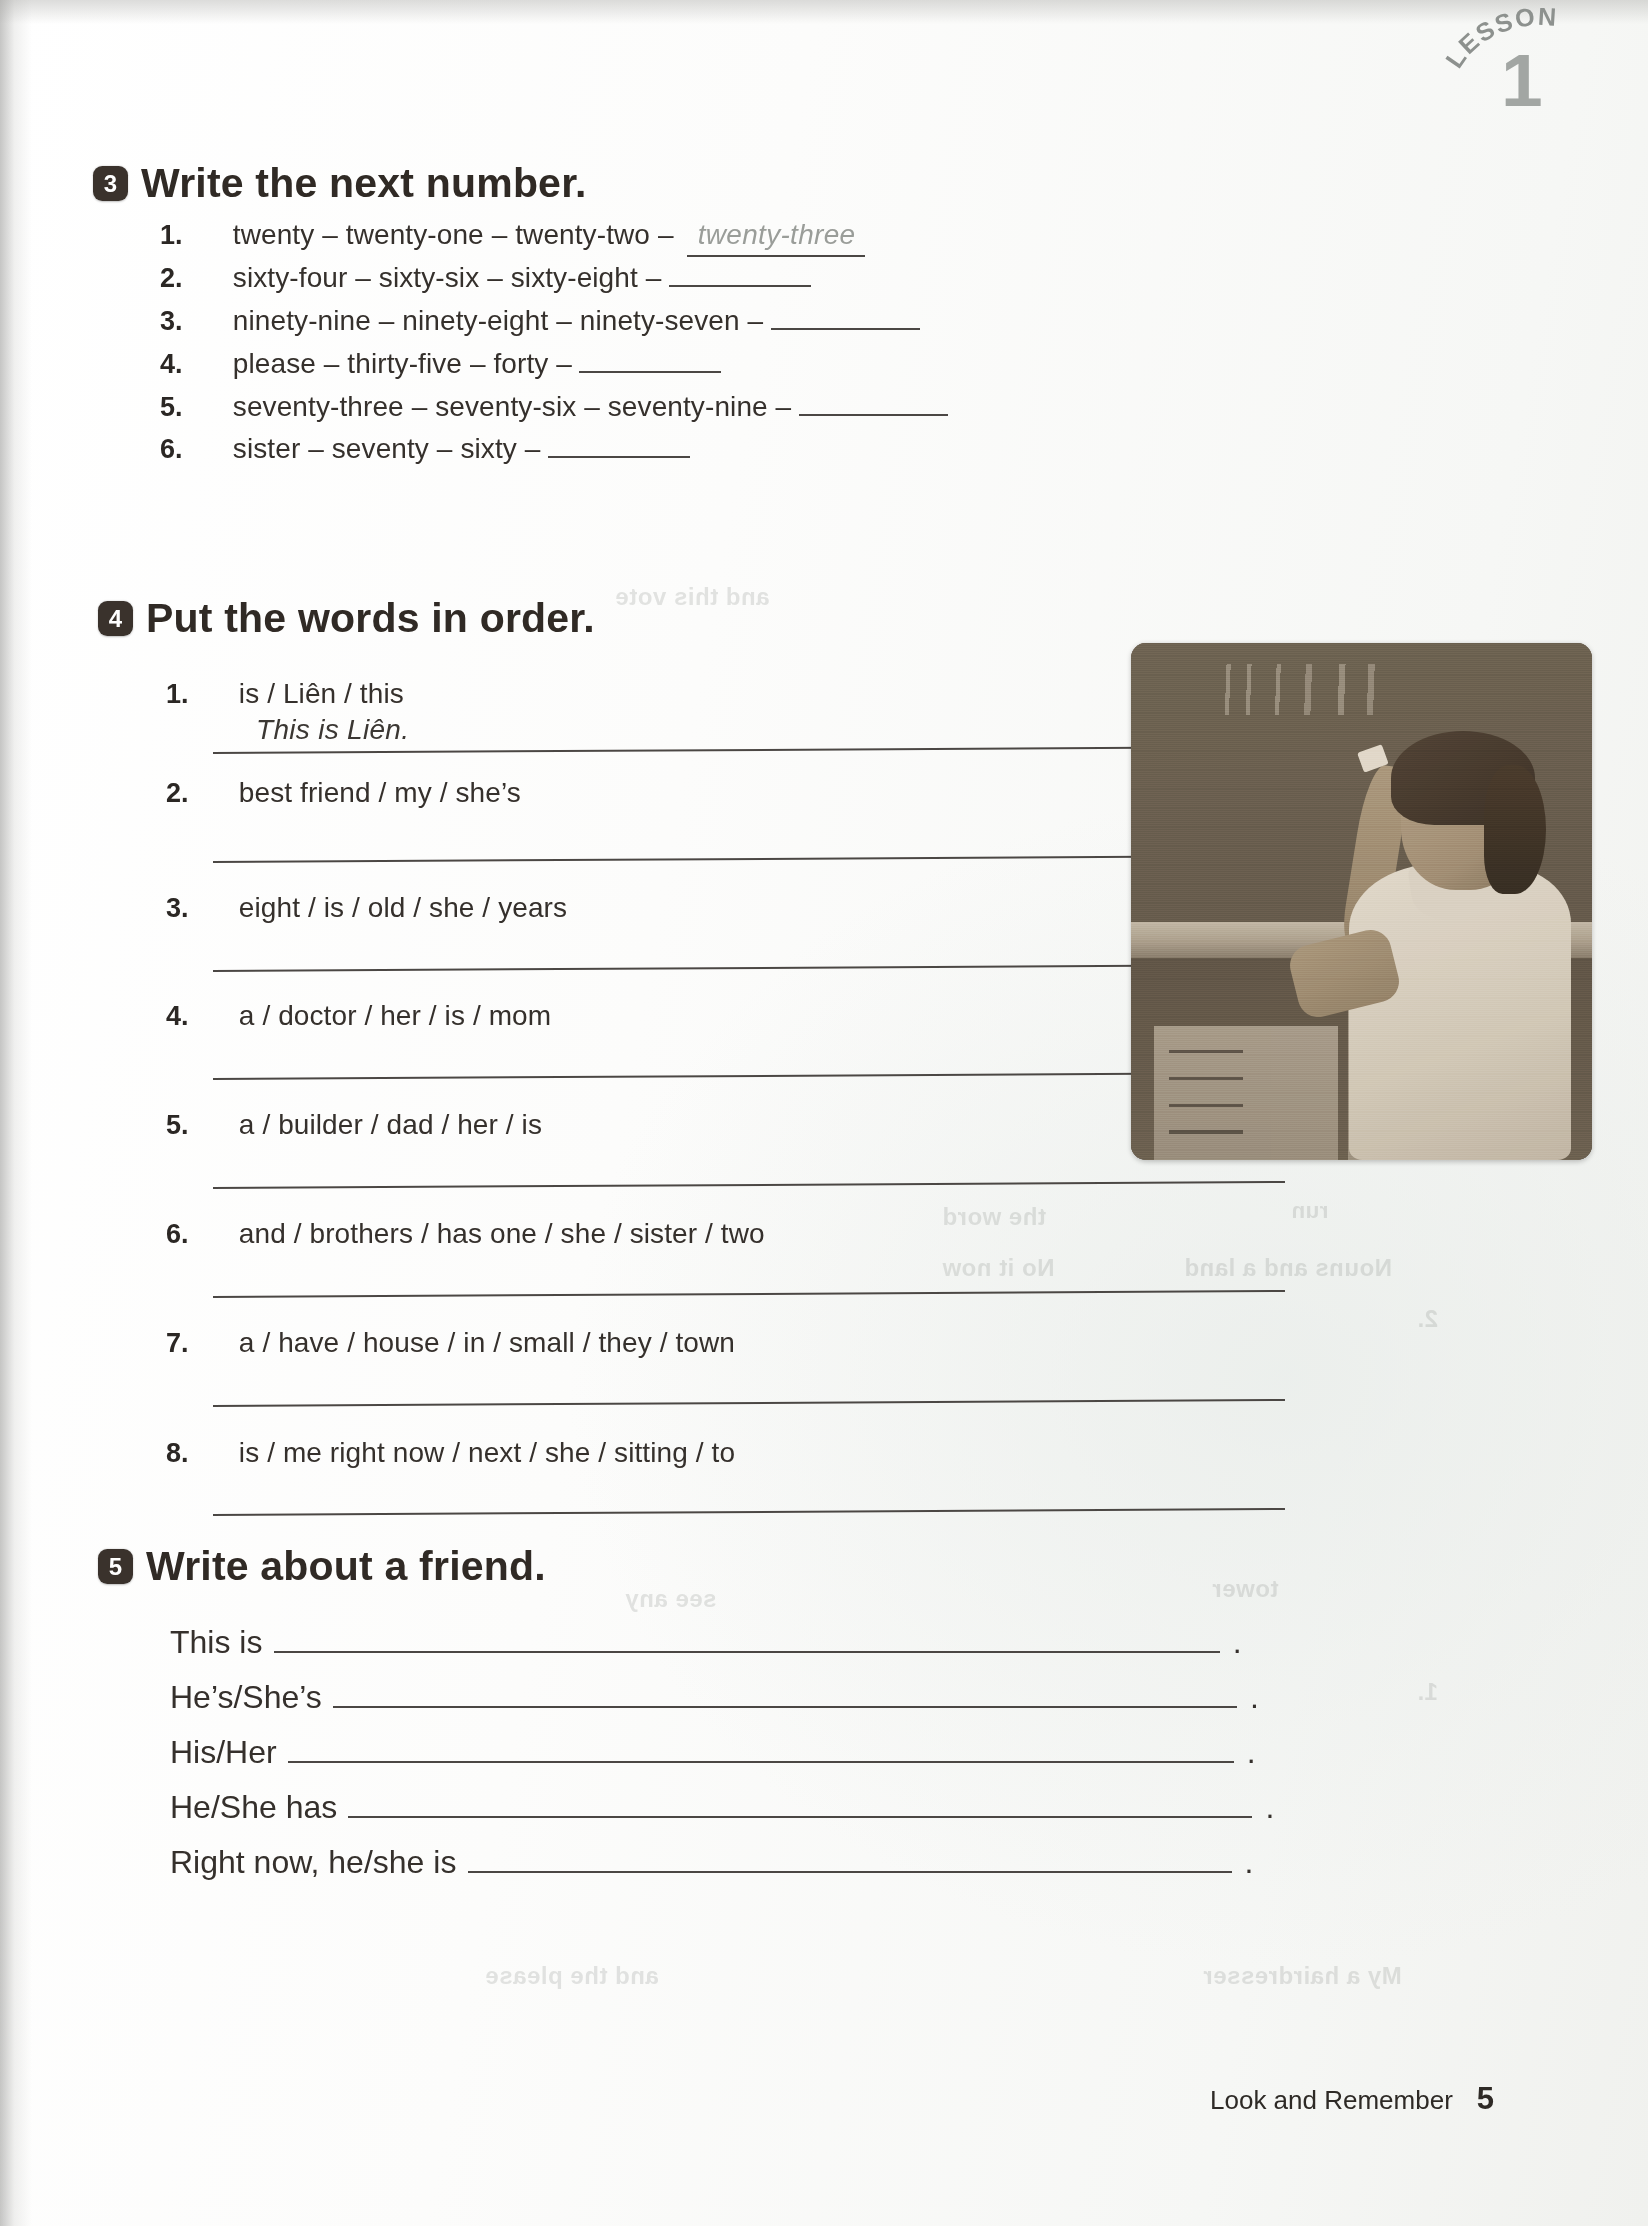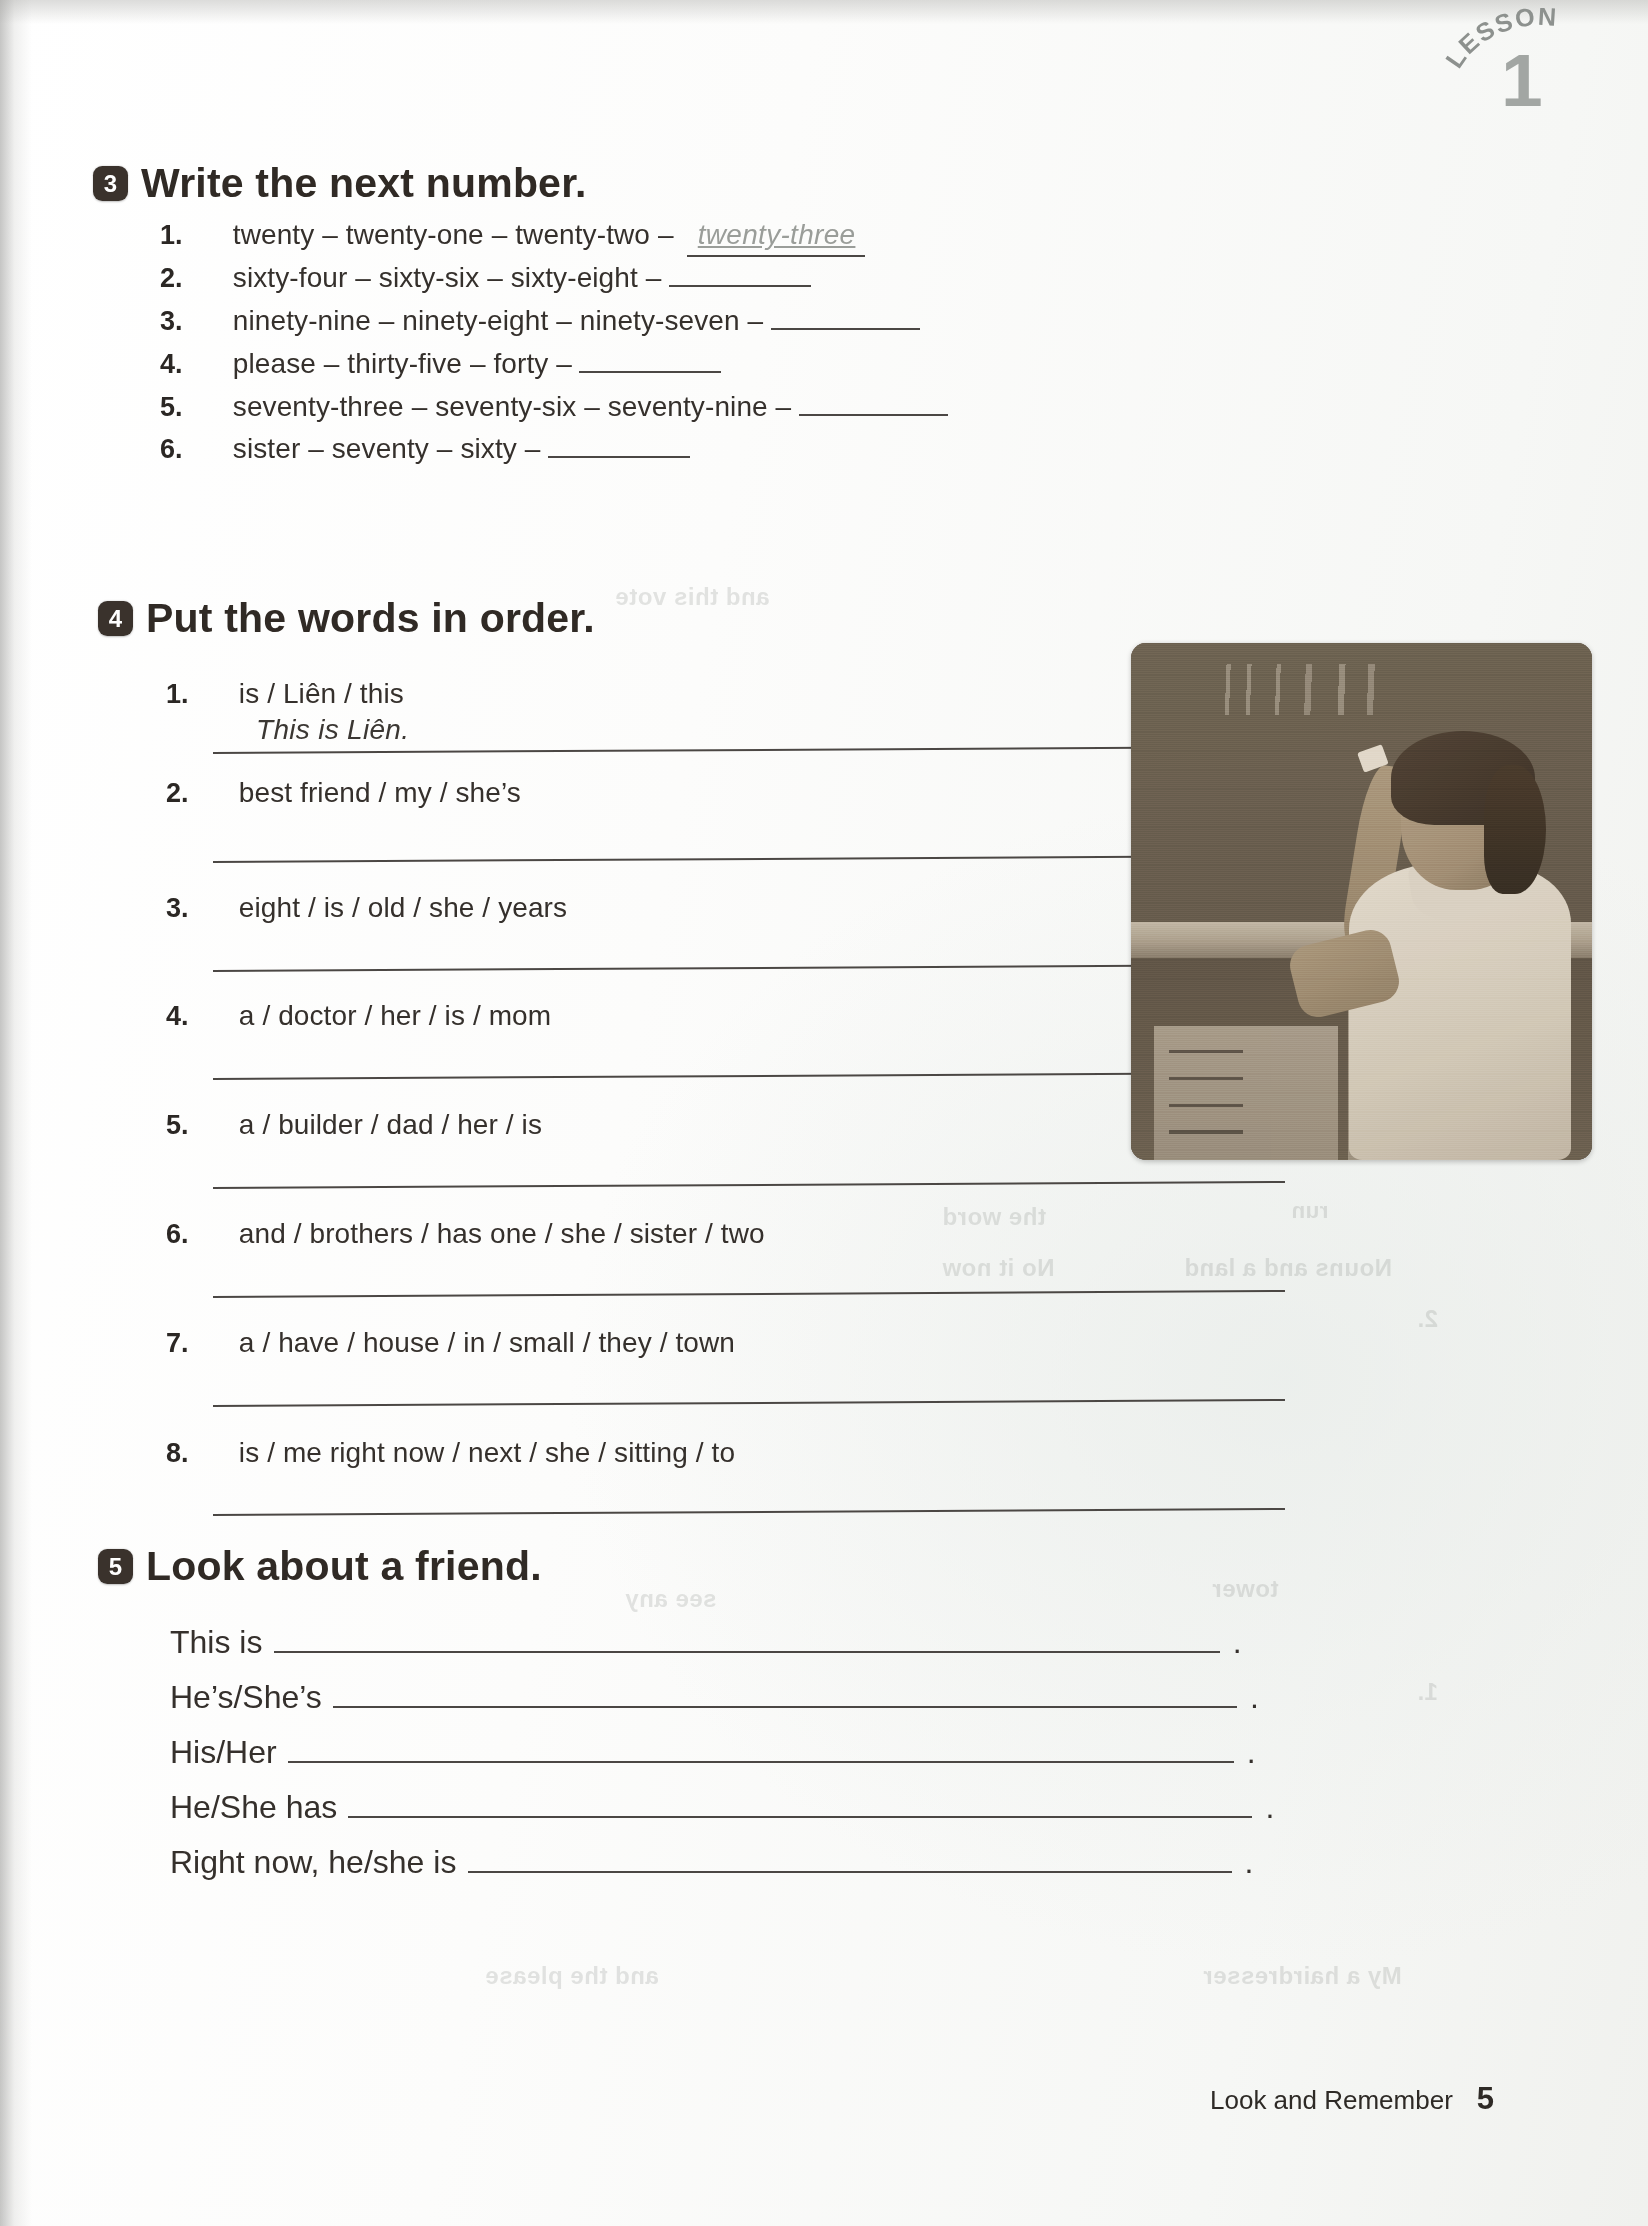--- a/index.html
+++ b/index.html
@@ -86,21 +86,21 @@
     position:absolute;
     border-bottom:2.3px solid #4b4744;
     height:0;
   }
   .answer {
     position:absolute;
     font-style:italic;
     font-size:28px;
     letter-spacing:0.3px;
   }
-  .answer.gray { color:#9a9d99;text-decoration:underline; }
+  .answer.gray { color:#9a9d99; }
   .answer.dark { color:#3b3733;margin-left:40px; }
 
   
   .e5row { position:absolute; display:flex; align-items:baseline; white-space:nowrap; }
   .e5label { font-size:32px; color:#35302c; }
 
   
   #photo {
     position:absolute; left:1131px; top:643px; width:461px; height:517px;
     border-radius:15px; overflow:hidden;
@@ -343,21 +343,21 @@
       <div class="hair"></div>
       <div class="hair2"></div>
     </div>
     <div class="warm"></div>
     <div class="grain"></div>
   </div>
 
   <div class="ex" style="left:98px; top:1543px;">
     <div class="ex-head">
       <div class="ex-badge">5</div>
-      <div class="ex-title">Look about a friend.</div>
+      <div class="ex-title">Write about a friend.</div>
     </div>
   </div>
   <div id="ex5-rows">
       <div class="e5row" style="left: 170px; top: 1624px;">
         <span class="e5label">This is</span>
         <span class="blank" style="margin-left: 11.2px; width: 946px;"></span>
         <span class="e5label" style="margin-left: 13px;">.</span>
       </div>
       <div class="e5row" style="left: 170px; top: 1679px;">
         <span class="e5label">He’s/She’s</span>

